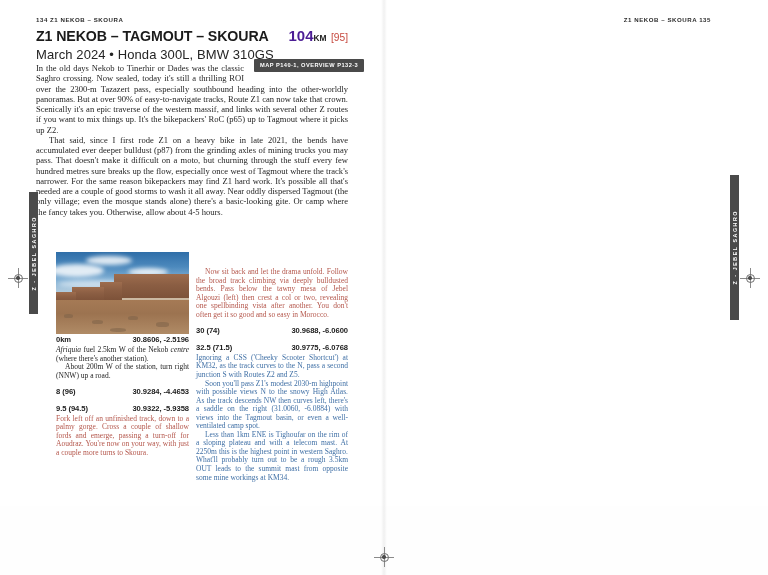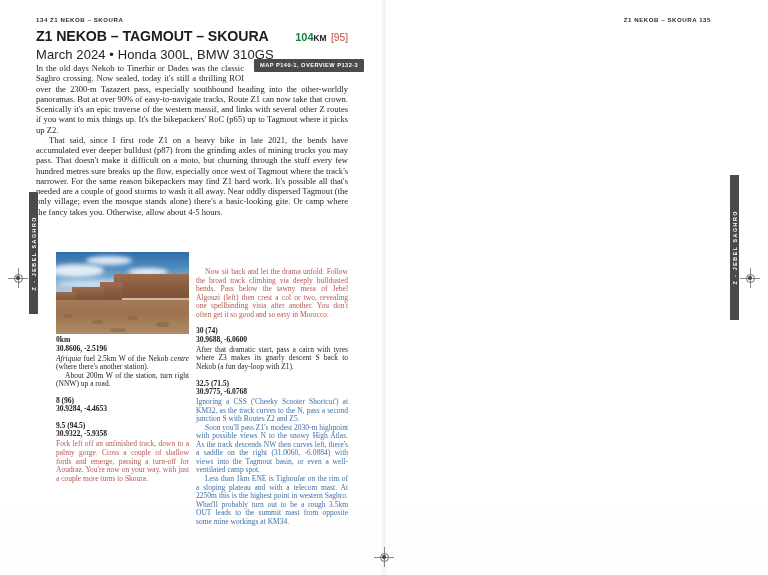--- a/index.html
+++ b/index.html
@@ -70,23 +70,23 @@
     font-weight: bold;
     color: #1b1b1b;
     letter-spacing: -0.1px;
     white-space: nowrap;
   }
   .route-dist-wrap {
     font-family: "Liberation Sans", sans-serif;
     white-space: nowrap;
   }
   .route-dist {
-    font-size: 11px;
-    font-weight: bold;
-    color: #15803d;
+    font-size: 15px;
+    font-weight: bold;
+    color: #4c1d95;
   }
   .route-dist-unit {
     font-size: 8.4px;
     font-weight: bold;
     color: #1b1b1b;
   }
   .route-dist-alt {
     font-size: 10.2px;
     color: #c6493f;
     font-weight: normal;
@@ -148,28 +148,27 @@
 
   
   .lp-col1 { left: 56px;  top: 336px; width: 133px; }
   .lp-col2 { left: 196px; top: 268px; width: 152px; }
 
   
   .wpt {
     display: flex;
     justify-content: space-between;
     align-items: baseline;
-    font-family: Liberation Serif, serif;
+    font-family: Liberation Sans, sans-serif;
     font-weight: bold;
     font-size: 7.6px;
     color: #1b1b1b;
     margin-top: 8px;
     margin-bottom: 1.5px;
     letter-spacing: -0.05px;
-    flex-direction: column;
   }
   .wpt:first-child { margin-top: 0; }
   .wpt .coords { font-size: 7.6px; }
 
   
   .blue { color: #3f6fa5; }
   .red  { color: #b4564b; }
   .blk  { color: #1e1e1e; }
   b { font-weight: normal; }
   i, em { font-style: italic; }
@@ -330,21 +329,20 @@
       <p class="red">Fork left off an unfinished track, down to a palmy gorge. Cross a couple of shallow fords and emerge, passing a turn-off for <b>Aoudraz</b>. You're now on your way, with just a couple more turns to Skoura.</p>
     </div>
 
     <div class="col lp-col2">
       <p class="red" style="text-indent:9px">Now sit back and let the drama unfold. Follow the broad track climbing via deeply bulldusted bends. Pass below the tawny mesa of Jebel Algouzi (left) then crest a col or two, revealing one spellbinding vista after another. You don't often get it so good and so easy in Morocco.</p>
 
       <div class="wpt">
         <span>30 (74)</span>
         <span class="coords">30.9688, -6.0600</span>
       </div>
-      <p class="blk">After that dramatic start, pass a cairn with tyres where Z3 makes its gnarly descent S back to Nekob (a fun day-loop with Z1).</p>
 
       <div class="wpt">
         <span>32.5 (71.5)</span>
         <span class="coords">30.9775, -6.0768</span>
       </div>
       <p class="blue">Ignoring a CSS ('Cheeky Scooter Shortcut') at KM32, as the track curves to the N, pass a second junction S with Routes Z2 and Z5.</p>
       <p class="ind blue">Soon you'll pass Z1's modest <b>2030-m highpoint</b> with possible views N to the snowy High Atlas. As the track descends NW then curves left, there's a saddle on the right (31.0060, -6.0884) with views into the Tagmout basin, or even a well-ventilated camp spot.</p>
       <p class="ind blue">Less than 1km ENE is Tighoufar on the rim of a sloping plateau and with a telecom mast. At 2250m this is the highest point in western Saghro. What'll probably turn out to be a rough 3.5km OUT leads to the summit mast from opposite some mine workings at KM34.</p>
     </div>
 

